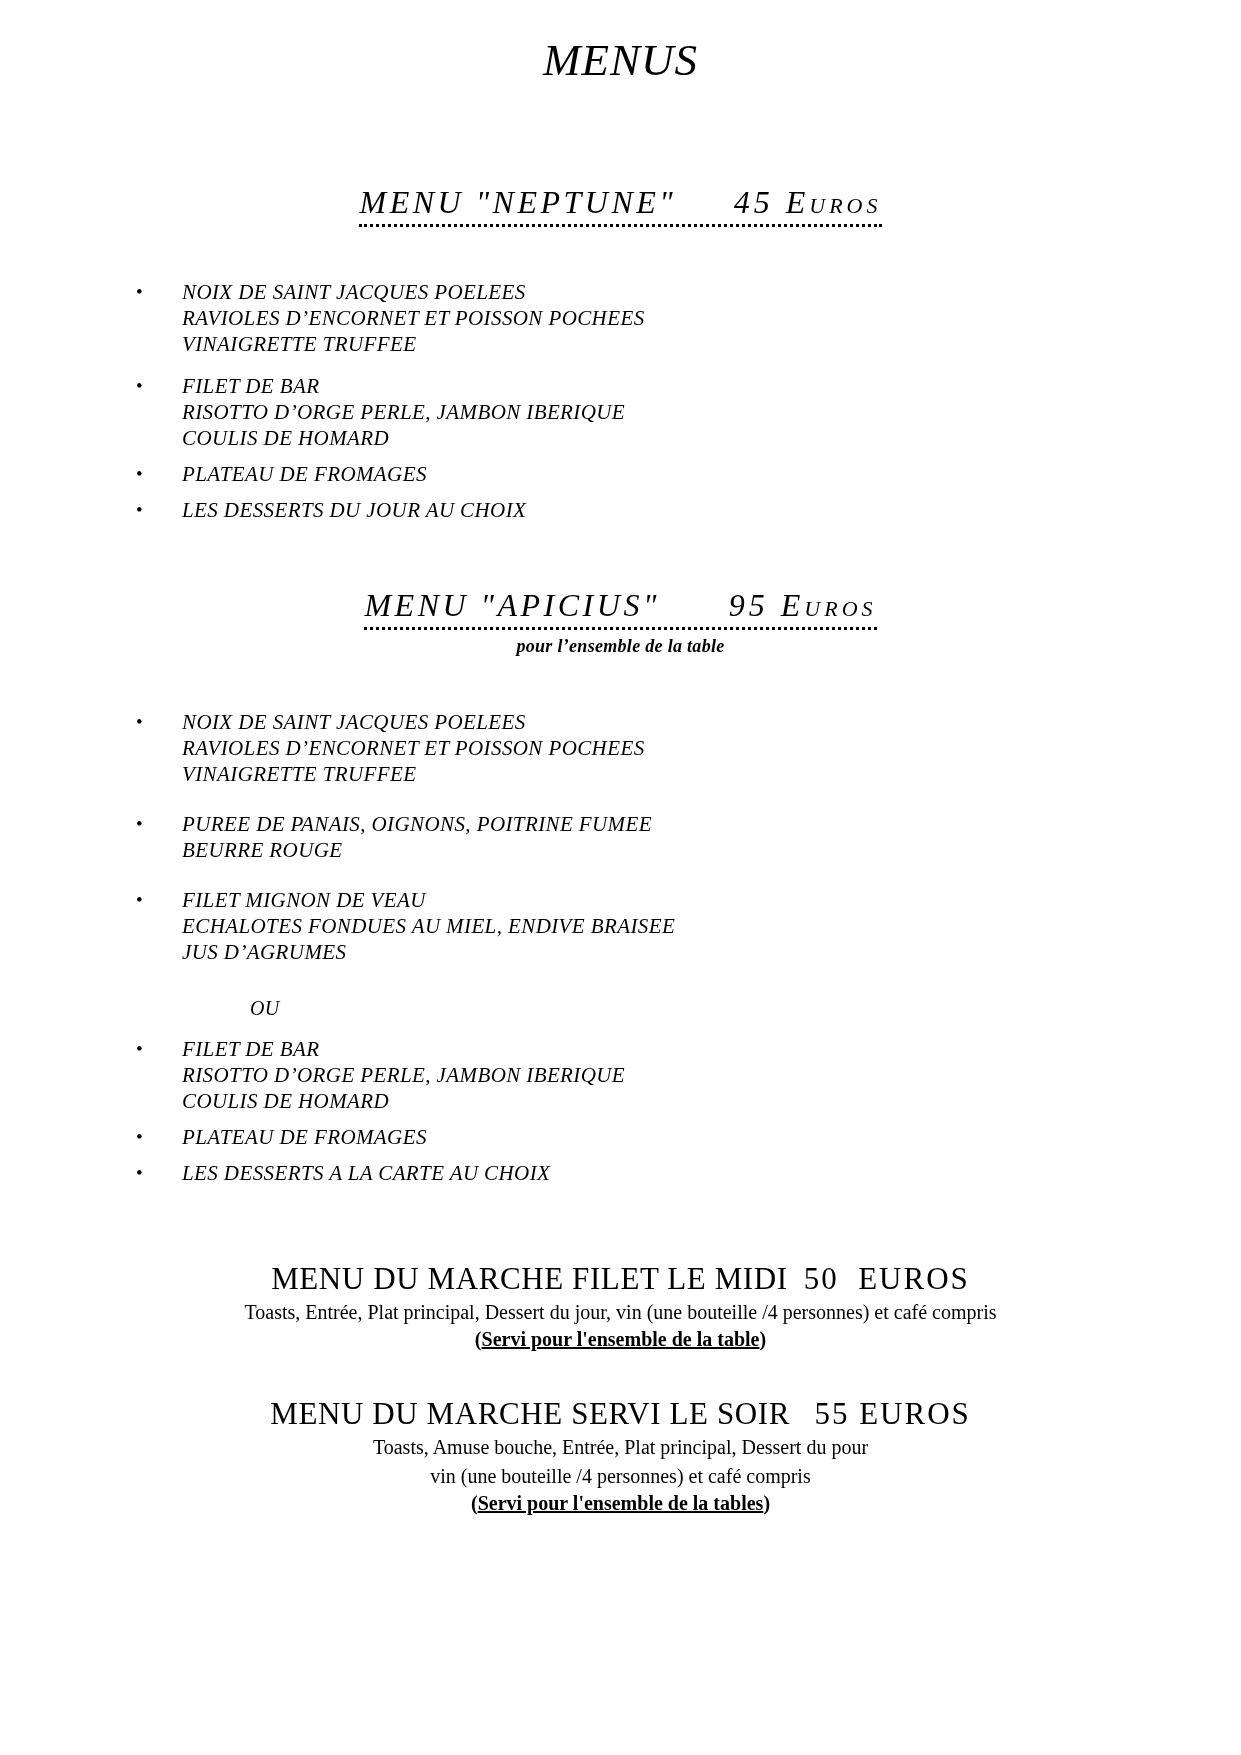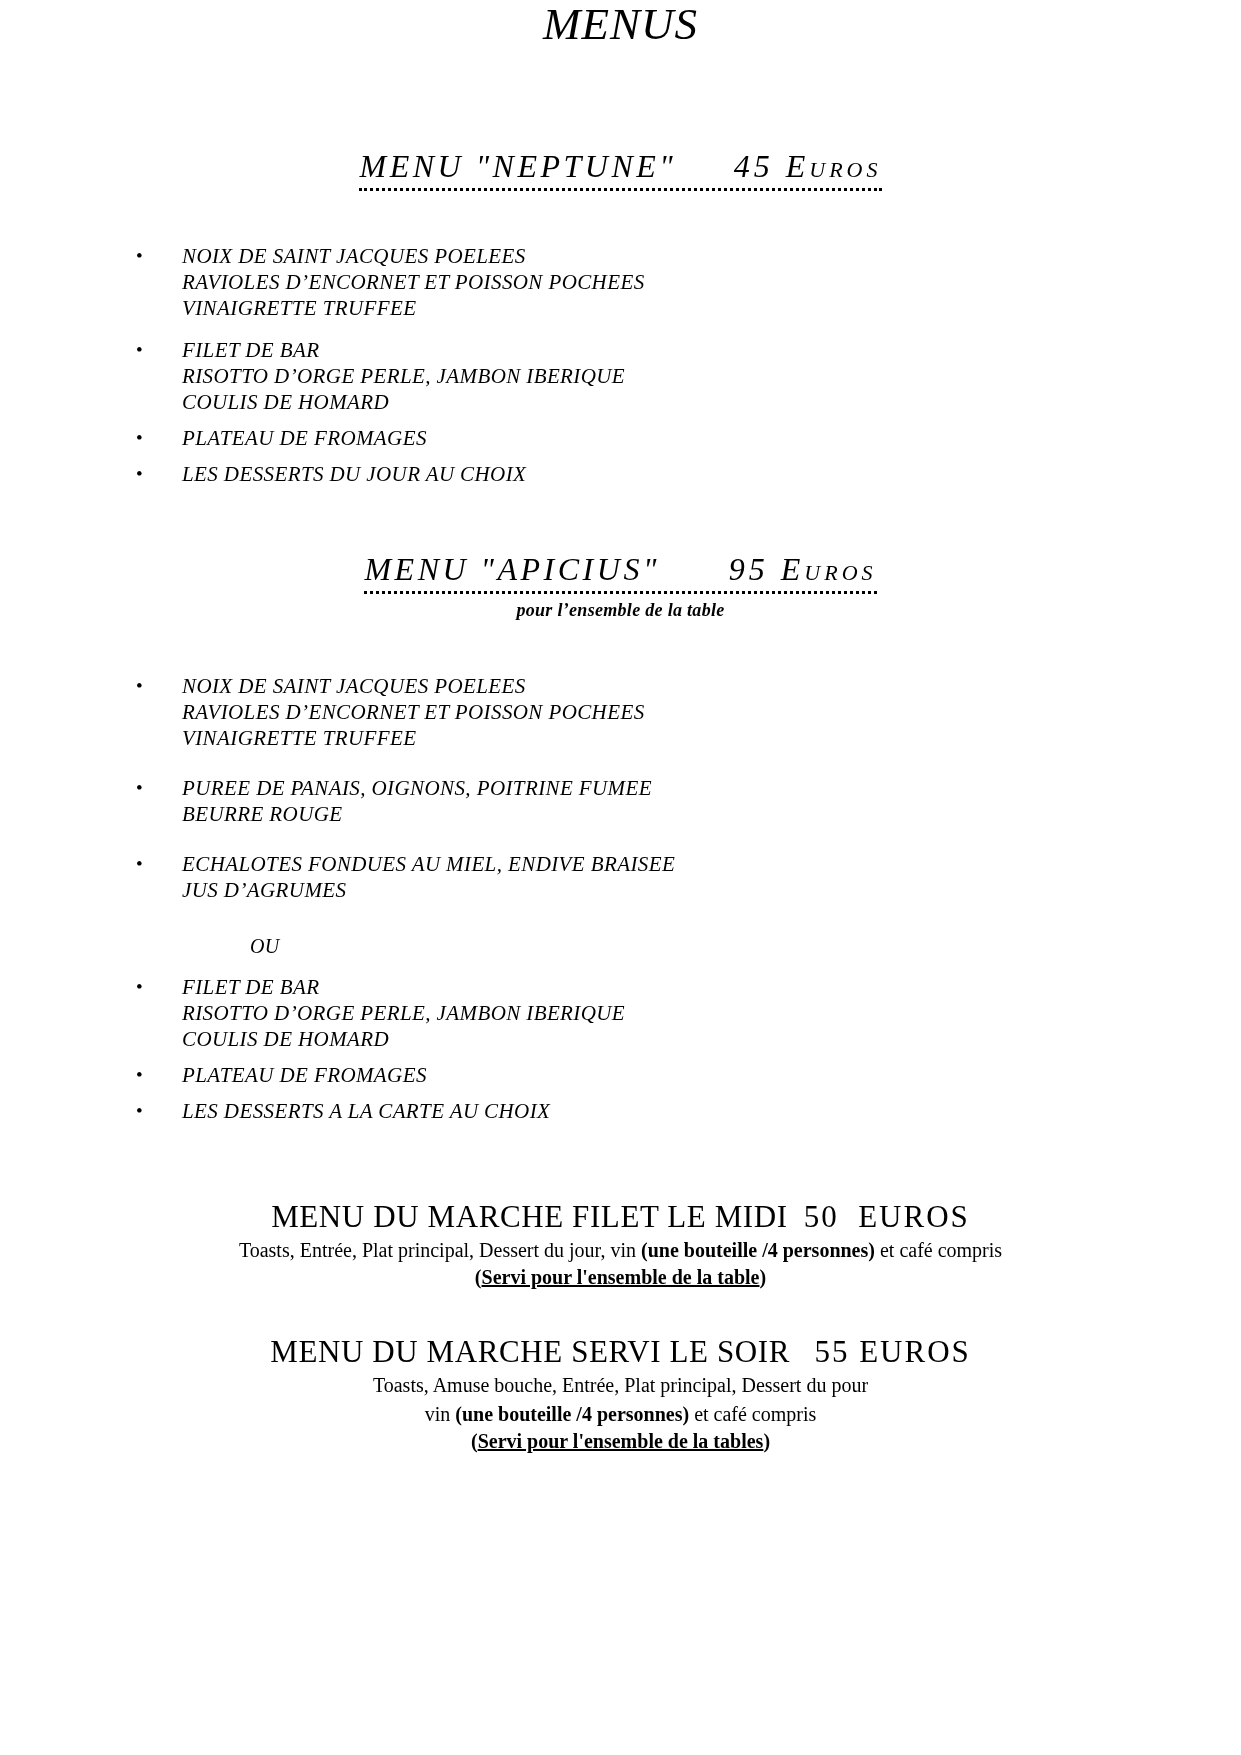--- a/index.html
+++ b/index.html
@@ -22,20 +22,21 @@
     background: #ffffff;
   }
 
   
   .doc-title {
     text-align: center;
     font-style: italic;
     font-size: 45px;
     letter-spacing: 1px;
     margin: 0;
+    padding-top: 36px;
     font-weight: normal;
     line-height: 1.1;
   }
 
   
   .menu-head-wrap {
     text-align: center;
   }
   .menu-head {
     display: inline-block;
@@ -114,21 +115,21 @@
   }
   .market-title .price {
     letter-spacing: 2px;
     margin-left: 16px;
   }
   .market-desc {
     font-size: 20px;
     line-height: 1.35;
     margin-top: 2px;
   }
-  .market-desc b { font-weight: bold; }
+  .market-desc b { font-weight: normal; }
   .market-note {
     font-size: 20px;
     font-weight: bold;
     margin-top: 2px;
   }
   .market-note .u {
     text-decoration: underline;
   }
 
   .sp-1 { height: 96px; }
@@ -191,20 +192,21 @@
       <div class="line">RAVIOLES D’ENCORNET ET POISSON POCHEES</div>
       <div class="line">VINAIGRETTE TRUFFEE</div>
     </li>
     <li class="item loose">
       <span class="bullet">•</span>
       <div class="line">PUREE DE PANAIS, OIGNONS, POITRINE FUMEE</div>
       <div class="line">BEURRE ROUGE</div>
     </li>
     <li class="item loose">
       <span class="bullet">•</span>
+      <div class="line">FILET MIGNON DE VEAU</div>
       <div class="line">ECHALOTES FONDUES AU MIEL, ENDIVE BRAISEE</div>
       <div class="line">JUS D’AGRUMES</div>
     </li>
   </ul>
 
   <div class="ou-line">OU</div>
 
   <ul class="items">
     <li class="item">
       <span class="bullet">•</span>

